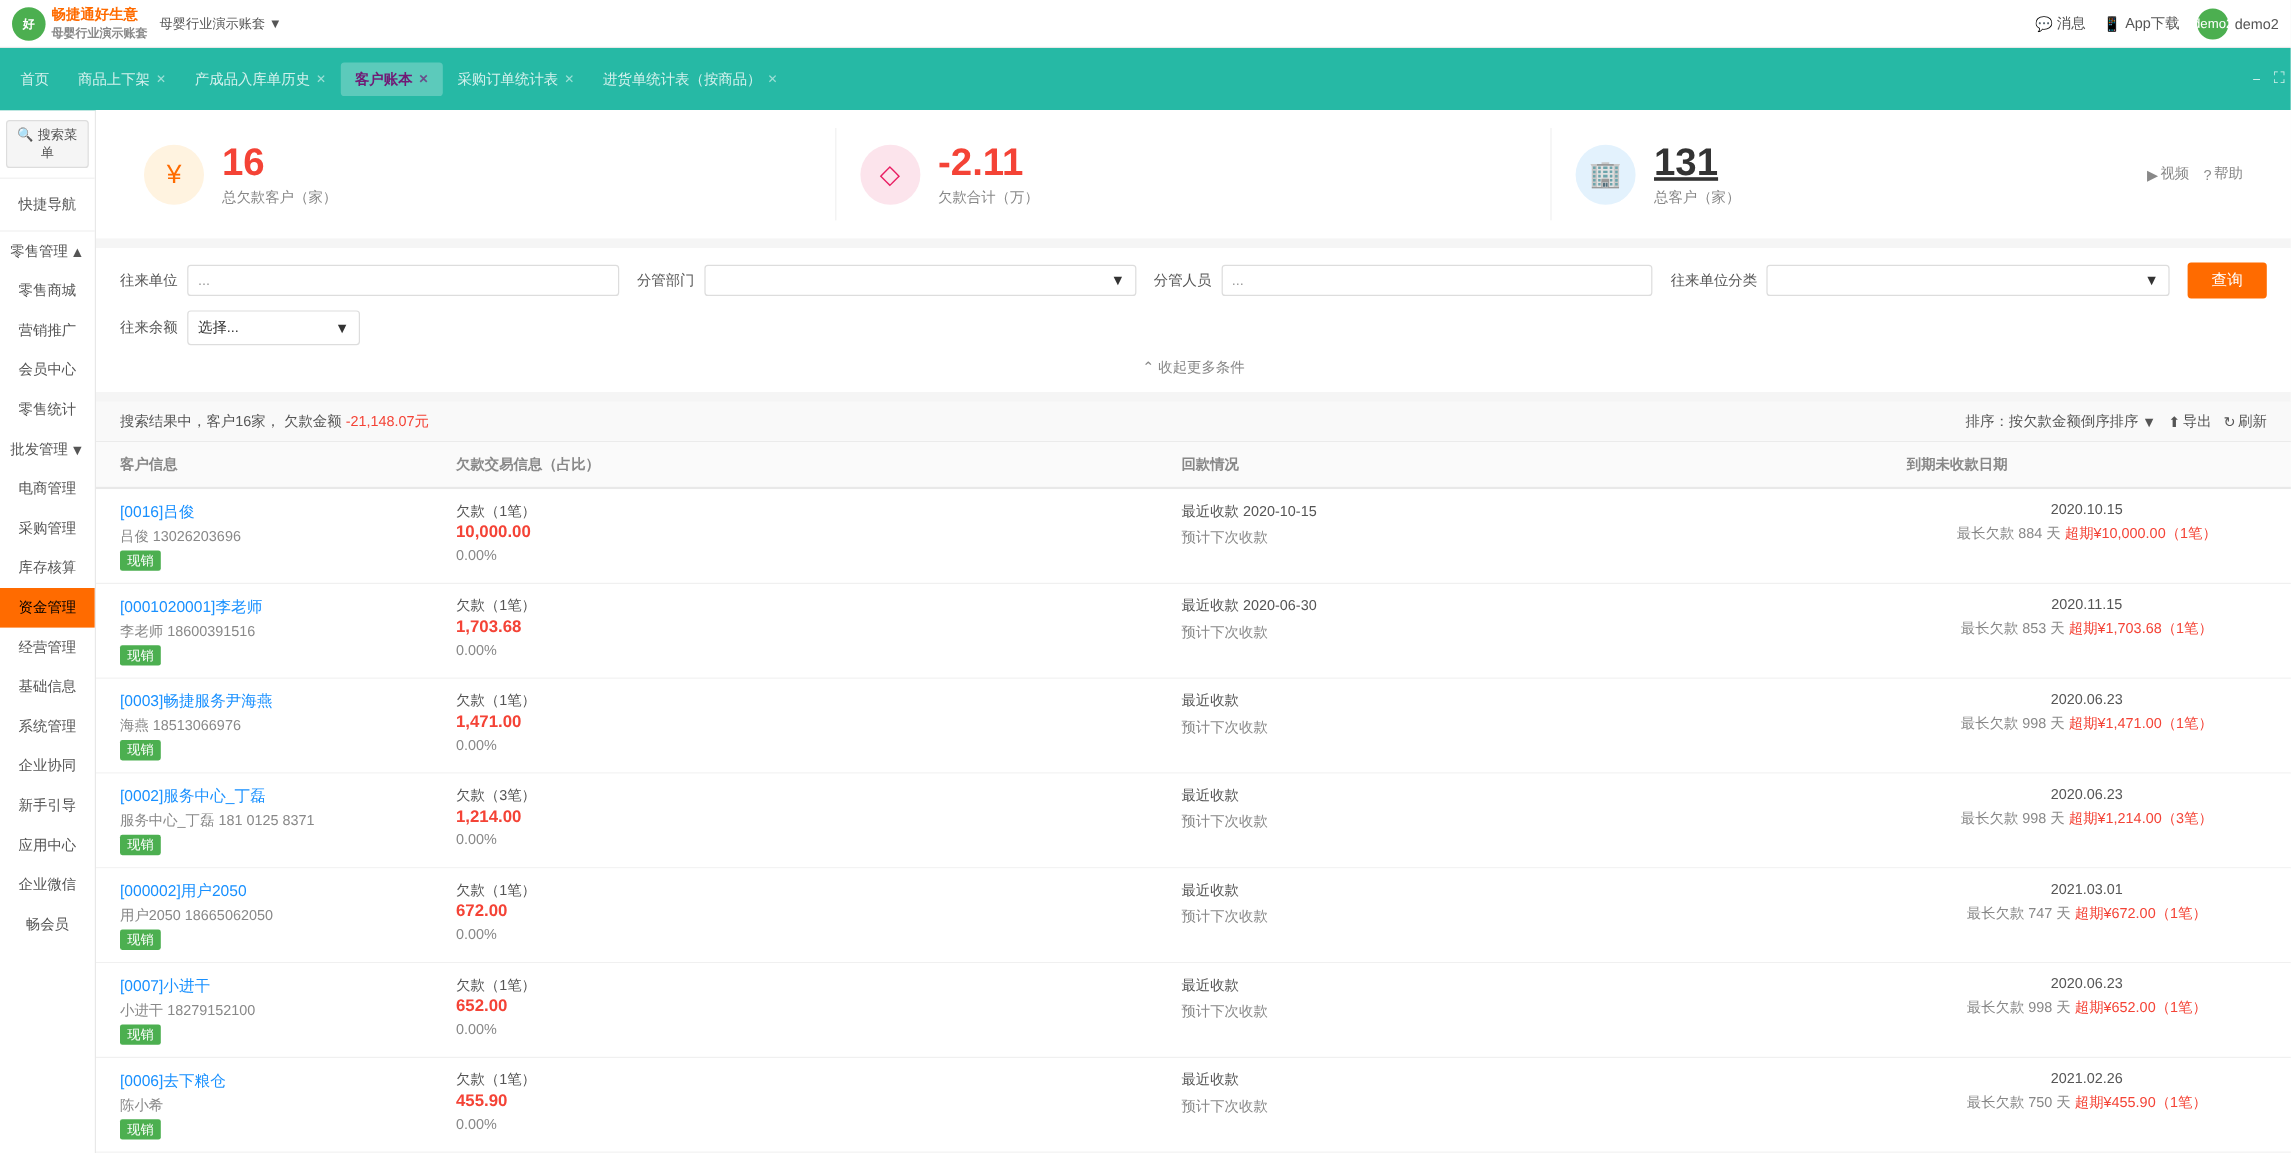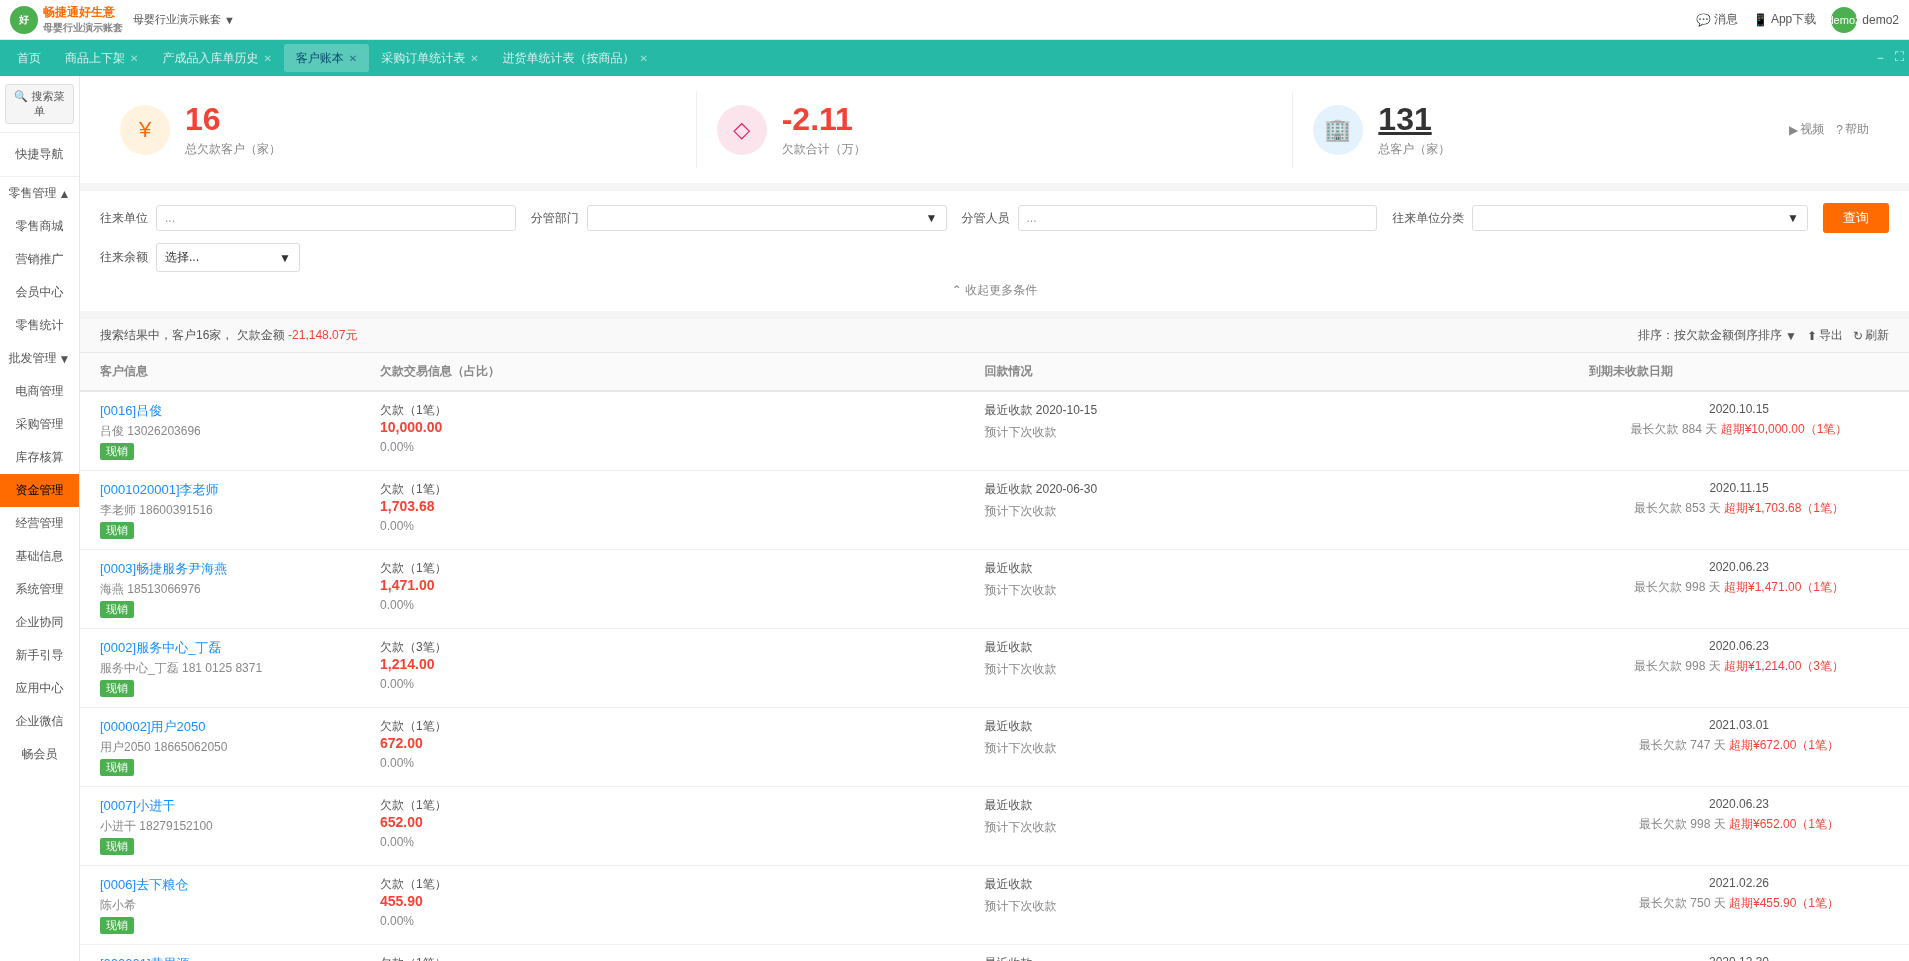--- a/index.html
+++ b/index.html
@@ -9,23 +9,23 @@
     .app-wrapper { display: flex; flex-direction: column; height: 100%; }
     .top-bar { display: flex; align-items: center; background: #fff; height: 40px; border-bottom: 1px solid #e8e8e8; padding: 0 10px; justify-content: space-between; }
     .top-bar-left { display: flex; align-items: center; gap: 10px; }
     .logo-area { display: flex; align-items: center; gap: 5px; color: #ff6b00; font-weight: bold; font-size: 12px; }
     .logo-icon { width: 28px; height: 28px; background: #4CAF50; border-radius: 50%; display: flex; align-items: center; justify-content: center; color: white; font-size: 10px; }
     .top-bar-right { display: flex; align-items: center; gap: 15px; color: #555; font-size: 12px; }
     .top-bar-right span { cursor: pointer; }
     .avatar { width: 26px; height: 26px; background: #4CAF50; border-radius: 50%; display: inline-flex; align-items: center; justify-content: center; color: white; font-size: 11px; }
 
     
-    .tab-bar { display: flex; align-items: center; background: #26b9a5; height: 36px; padding: 0 5px; }
+    .tab-bar { display: flex; align-items: center; background: #26b9a5; height: 52px; padding: 0 5px; }
     .tab { display: flex; align-items: center; padding: 0 12px; height: 28px; color: rgba(255,255,255,0.8); cursor: pointer; font-size: 12px; border-radius: 3px; gap: 5px; white-space: nowrap; }
-    .tab.active { background: rgba(255,255,255,0.25); color: #0c4a6e; font-weight: normal; }
+    .tab.active { background: rgba(255,255,255,0.25); color: #701a75; font-weight: bold; }
     .tab-close { font-size: 10px; opacity: 0.7; }
     .tab-bar-right { margin-left: auto; display: flex; gap: 8px; color: rgba(255,255,255,0.8); }
 
     
     .main-layout { display: flex; flex: 1; overflow: hidden; }
 
     
     .sidebar { width: 80px; background: #fff; border-right: 1px solid #e8e8e8; display: flex; flex-direction: column; overflow-y: auto; }
     .sidebar-search { padding: 8px 5px; border-bottom: 1px solid #f0f0f0; }
     .sidebar-search-btn { width: 100%; background: #f5f5f5; border: 1px solid #ddd; border-radius: 3px; padding: 4px; font-size: 11px; text-align: center; cursor: pointer; color: #555; }

